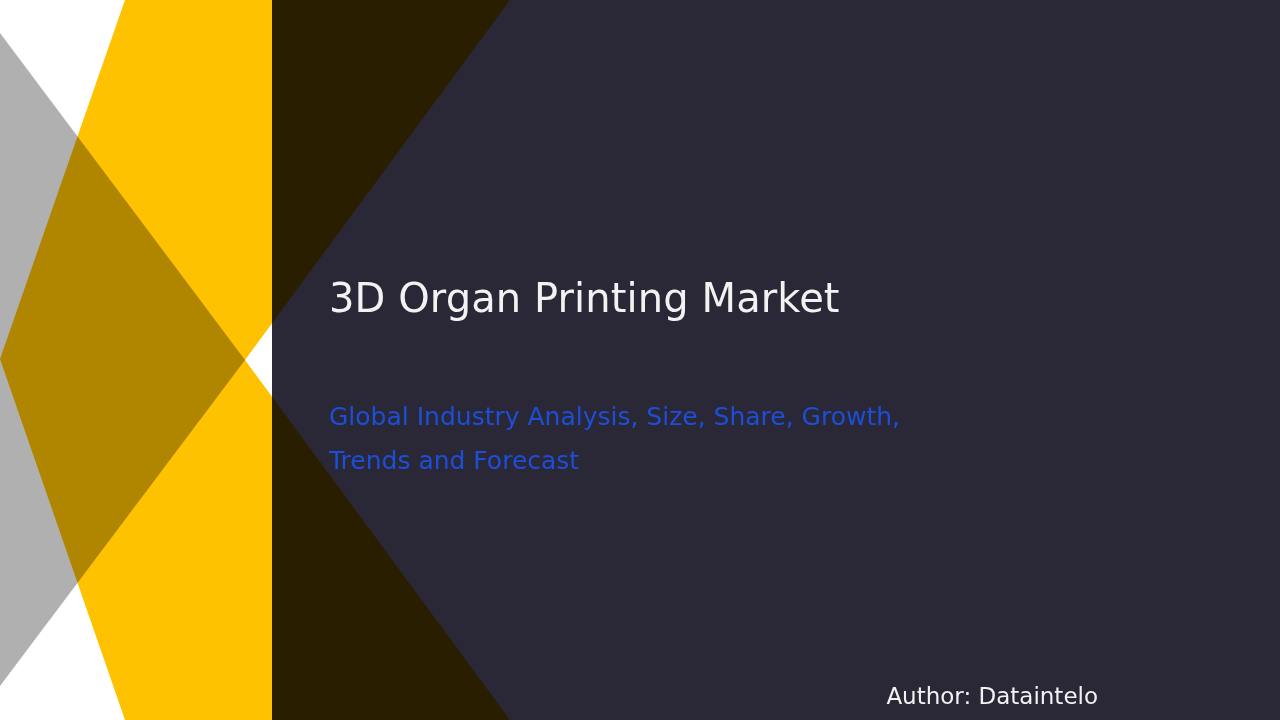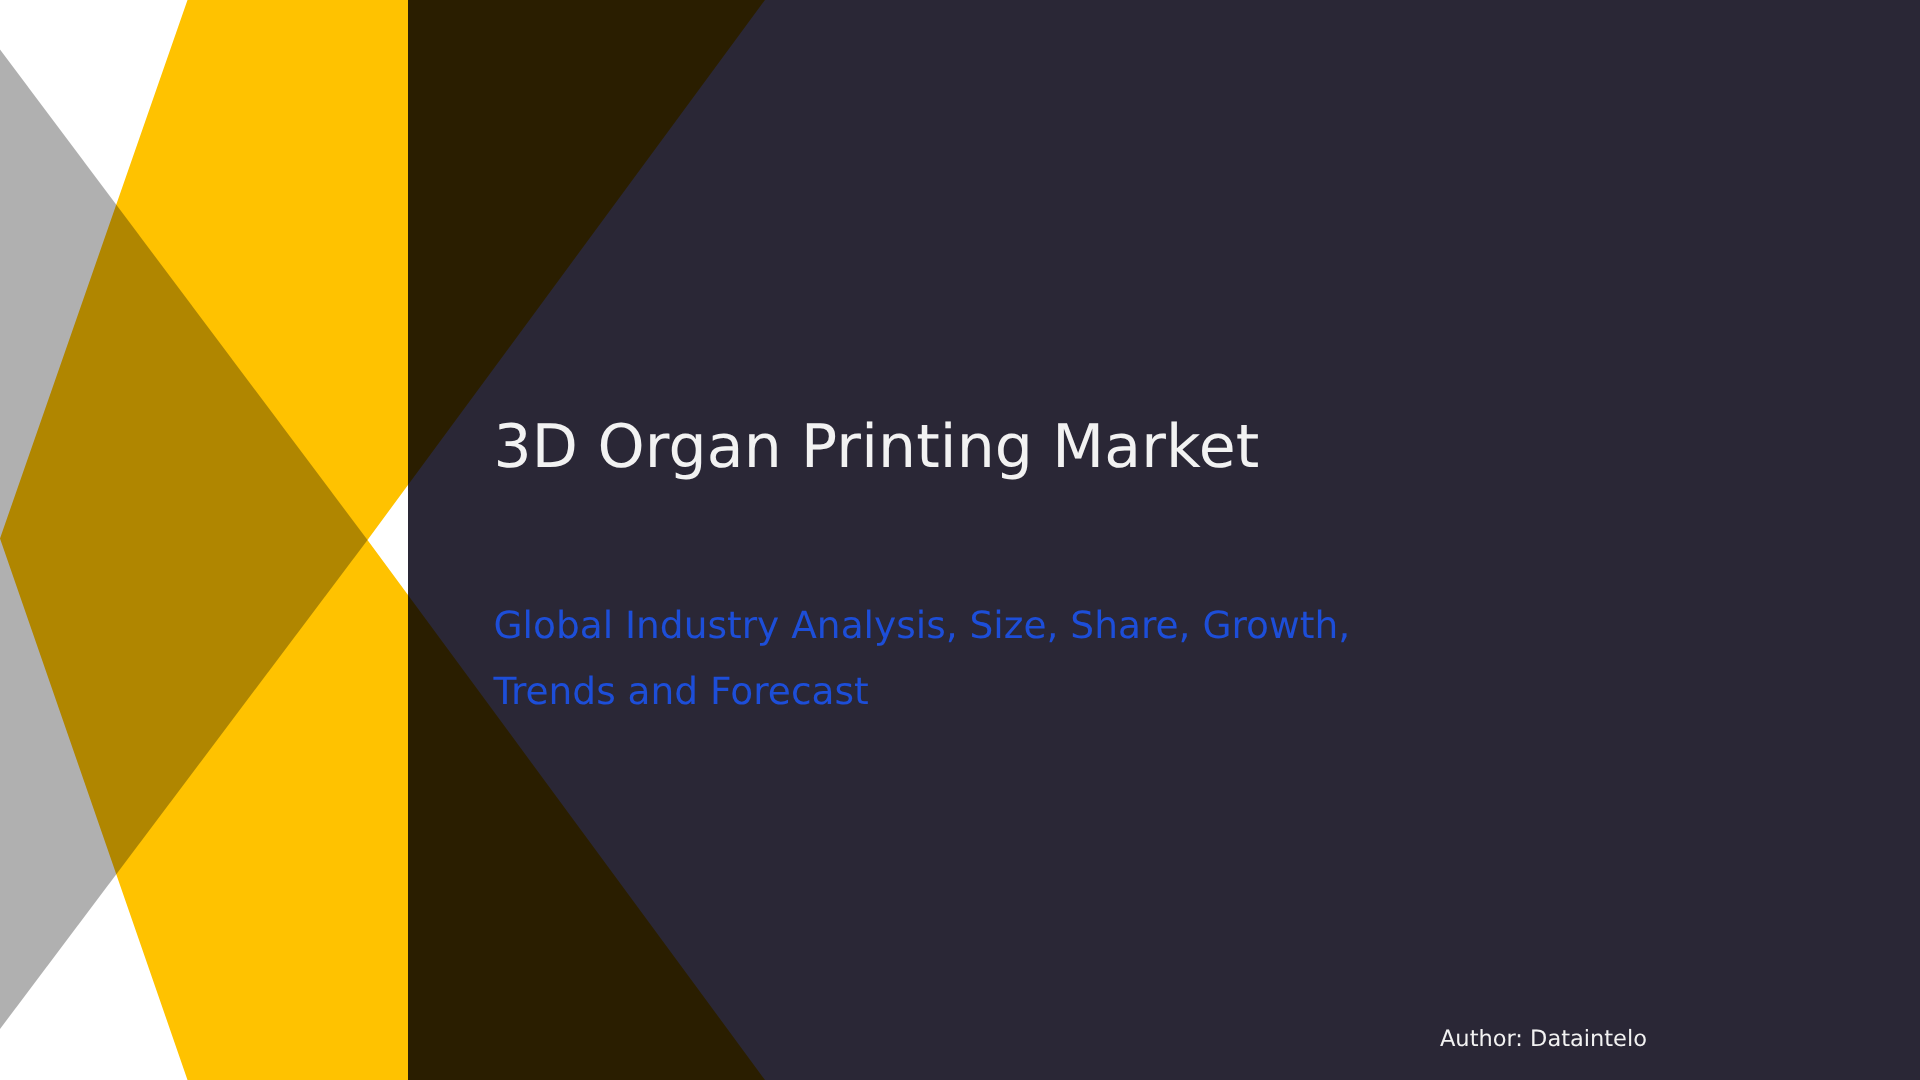--- a/index.html
+++ b/index.html
@@ -49,21 +49,21 @@
     width: 660px;
     font-size: 25px;
     font-weight: 400;
     line-height: 44px;
     color: #1d4ed8;
   }
   .author {
     position: absolute;
     right: 125px;
     top: 671px;
-    font-size: 15px;
+    font-size: 23px;
     font-weight: 400;
     color: #f2f2f2;
     text-align: left;
     white-space: nowrap;
   }
 </style>
 </head>
 <body>
 
 <div id="slide">

